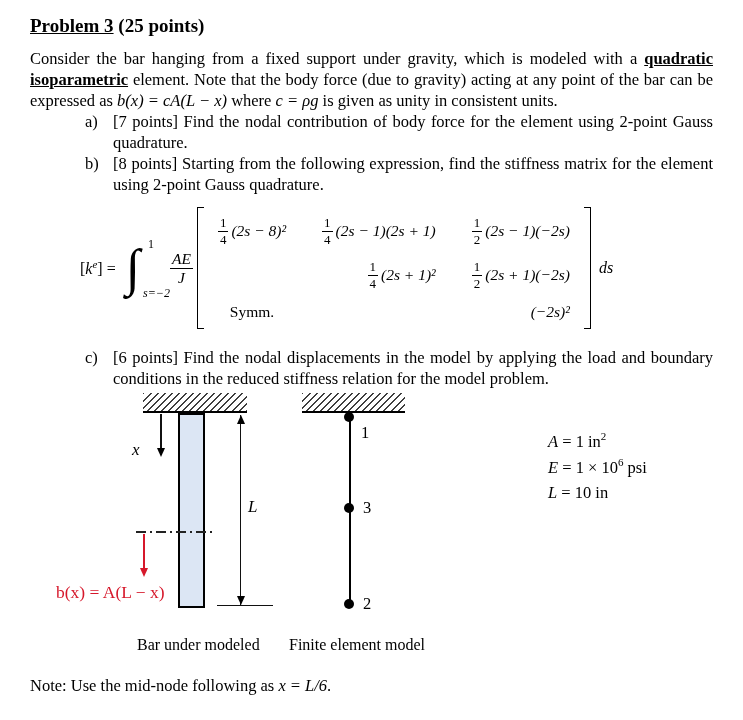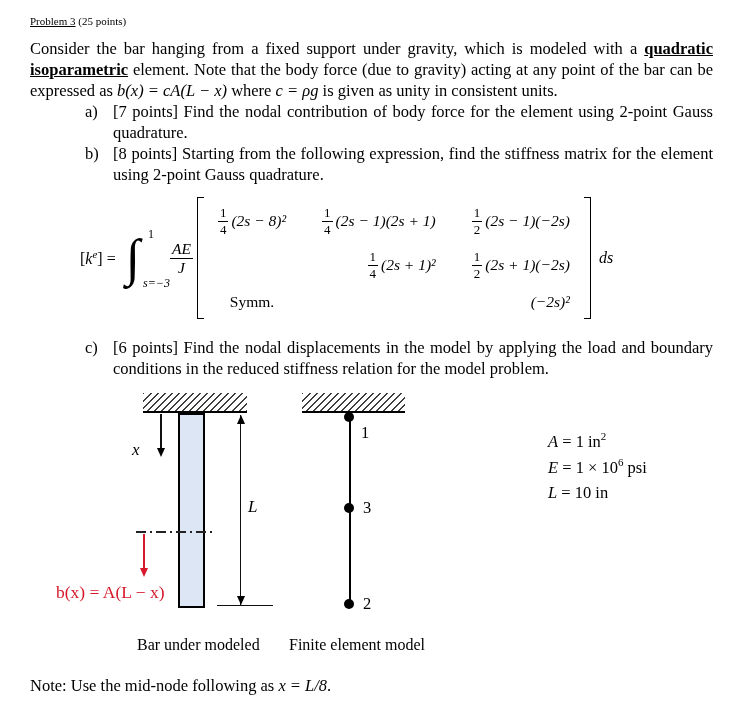--- a/index.html
+++ b/index.html
@@ -4,21 +4,21 @@
 <style>
   * { margin:0; padding:0; box-sizing:border-box; }
   html,body { background:#ffffff; }
   body { width:743px; height:720px; overflow:hidden; }
   .page {
     position:relative; width:743px; height:720px;
     padding:15px 30px 0 30px; background:#fff;
     font-family:"Liberation Serif", serif; font-size:16.5px; color:#000;
   }
   .it { font-style:italic; }
-  .title { font-weight:normal; font-size:11px; margin-bottom:11px; }
+  .title { font-weight:bold; font-size:19px; margin-bottom:11px; }
   .title .u { text-decoration:underline; }
   .para { text-align:justify; line-height:21px; }
   .bu { font-weight:bold; text-decoration:underline; }
   .item { position:relative; margin-left:55px; padding-left:28px; text-align:justify; line-height:21px; }
   .item .marker { position:absolute; left:0; top:0; }
 
   
   .equation { display:flex; align-items:center; margin:12px 0 18px 50px; font-size:16px; white-space:nowrap; }
   .eq-lhs { margin-right:6px; }
   .eq-lhs sup { font-size:11px; }
@@ -80,21 +80,21 @@
   </div>
   <div class="item">
     <span class="marker">b)</span><span>[8 points] Starting from the following expression, find the stiffness matrix for the element using 2-point Gauss quadrature.</span>
   </div>
 
   <div class="equation">
     <span class="eq-lhs"><span>[</span><span class="it">k</span><sup class="it">e</sup><span>]</span><span> =</span></span>
     <span class="integral">
       <span class="int-sym">∫</span>
       <span class="int-top">1</span>
-      <span class="int-bot">s=−3</span>
+      <span class="int-bot">s=−2</span>
     </span>
     <span class="frac coeff it">
         <span class="num">AE</span>
         <span class="den">J</span>
       </span>
     <span class="brk l"></span>
     <div class="matrix">
       <span class="mcell jc">
           <span class="frac cfrac">
             <span class="num">1</span>
@@ -174,15 +174,15 @@
     <div class="abs node-label" style="left:363px; top:209px;">2</div>
     <div class="abs caption" style="left:289px; top:251px;">Finite element model</div>
 
     <div class="abs constants" style="left:548px; top:41px;">
       <div><span class="it">A</span><span> = 1 in</span><sup>2</sup><span></span></div>
       <div><span class="it">E</span><span> = 1 × 10</span><sup>6</sup><span> psi</span></div>
       <div><span class="it">L</span><span> = 10 in</span><sup></sup><span></span></div>
     </div>
   </div>
 
-  <p class="note"><span>Note: Use the mid-node following as </span><span class="it">x = L/8</span><span>.</span></p>
+  <p class="note"><span>Note: Use the mid-node following as </span><span class="it">x = L/6</span><span>.</span></p>
 
 </div>
 
 </body></html>

